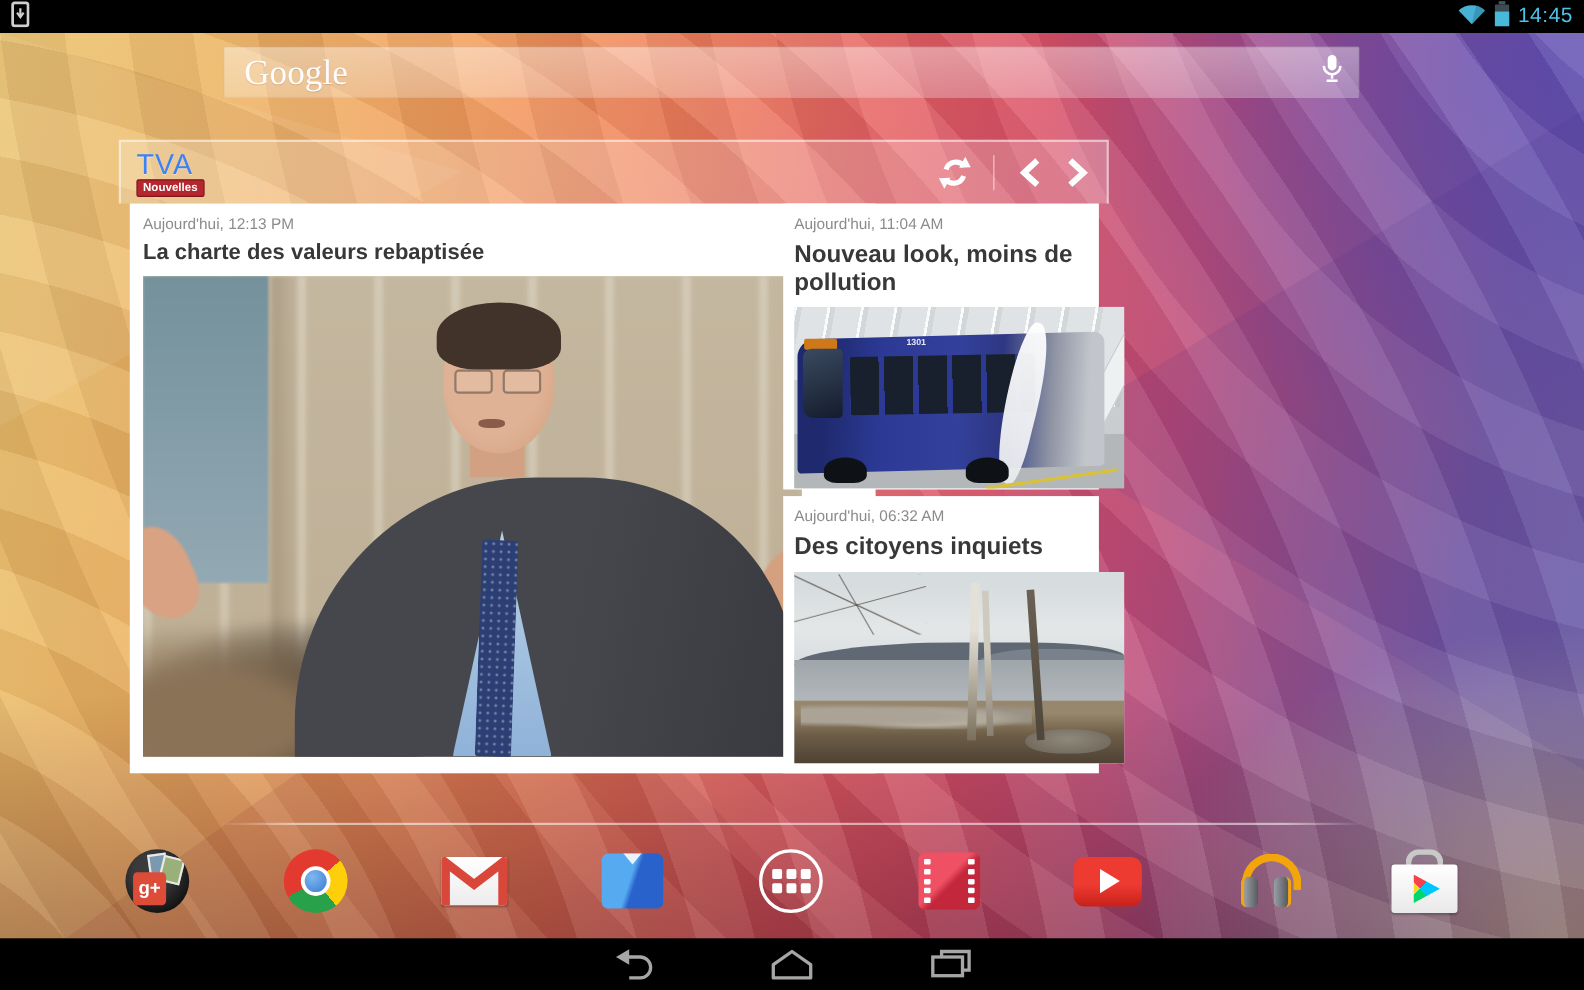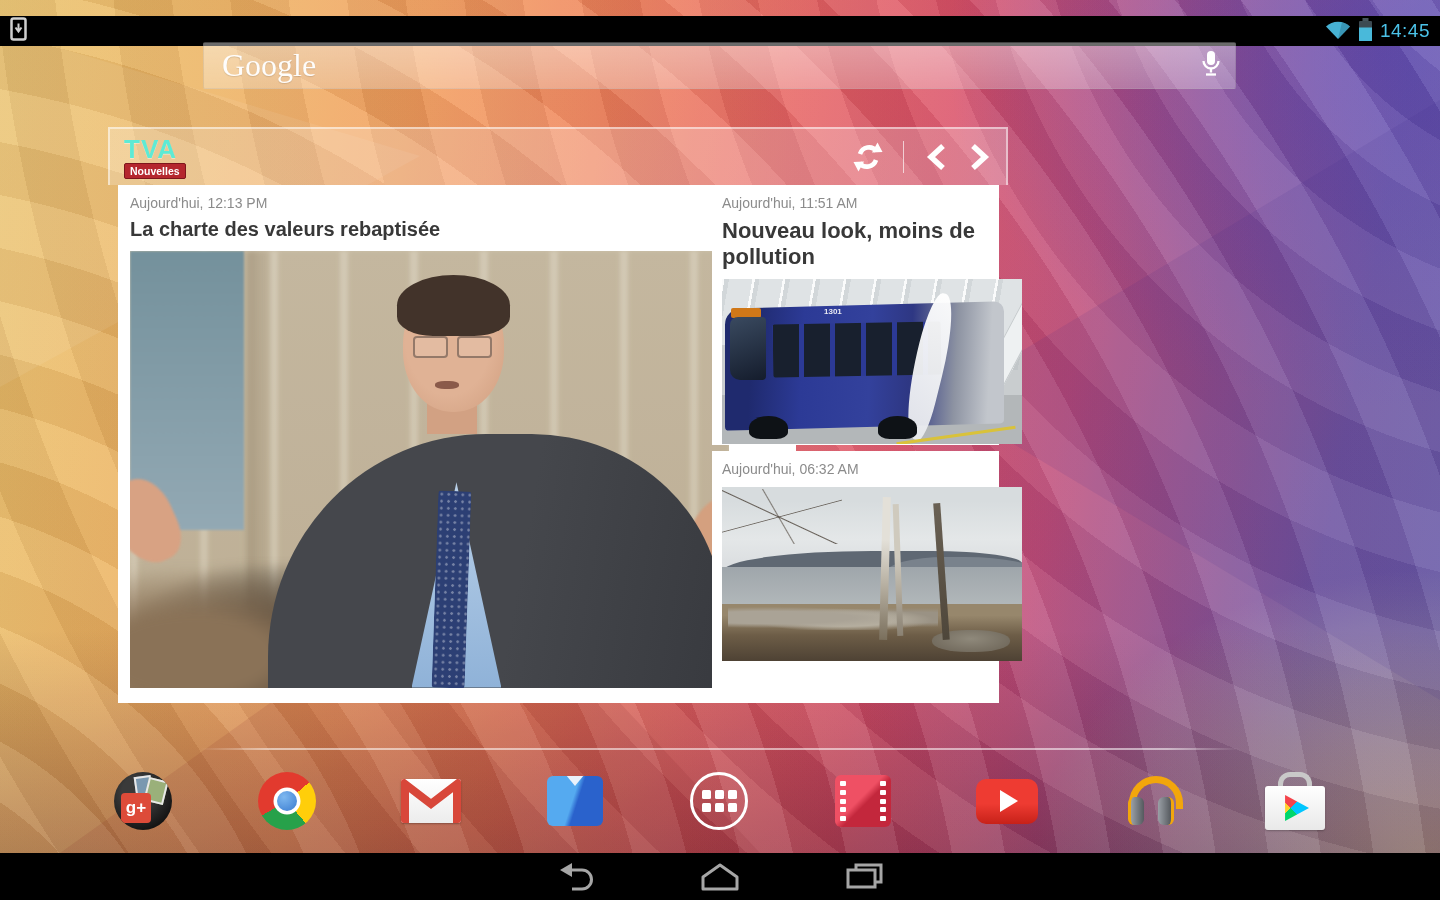--- a/index.html
+++ b/index.html
@@ -14,37 +14,37 @@
       radial-gradient(ellipse 560px 420px at 99% 96%, rgba(208,192,158,0.85) 0%, rgba(208,192,158,0) 70%),
       radial-gradient(ellipse 640px 520px at 96% 6%, rgba(86,74,190,0.60) 0%, rgba(86,74,190,0) 68%),
       linear-gradient(100deg,#e9c167 0%,#edb25e 14%,#f29d59 27%,#ef7f57 39%,#e66160 51%,#da4f66 61%,#bf4c79 71%,#96508f 80%,#7257a4 89%,#6a60ac 100%);}
   .facet{position:absolute;}
   .f1{left:0;top:30px;width:420px;height:420px;clip-path:polygon(0 0,100% 30%,0 85%);background:rgba(255,255,255,0.07);}
   .f2{left:250px;top:200px;width:500px;height:500px;clip-path:polygon(10% 0,90% 60%,0 100%);background:rgba(160,60,40,0.08);}
   .f3{right:0;top:100px;width:500px;height:600px;clip-path:polygon(100% 0,100% 100%,0 50%);background:rgba(60,40,140,0.10);}
   .f4{left:60px;bottom:47px;width:700px;height:300px;clip-path:polygon(0 100%,60% 0,100% 100%);background:rgba(120,20,30,0.10);}
 
   
-  .status-bar{position:absolute;left:0;top:16px;width:100%;height:30px;background:#000;display:flex;align-items:center;justify-content:space-between;padding:0 10px;box-sizing:border-box;}
+  .status-bar{position:absolute;left:0;top:0;width:100%;height:30px;background:#000;display:flex;align-items:center;justify-content:space-between;padding:0 10px;box-sizing:border-box;}
   .sb-right{display:flex;align-items:center;gap:7px;}
   .sb-time{color:#4bc2e8;font-size:19px;letter-spacing:0.5px;}
 
   
   .search-bar{position:absolute;left:203px;top:42px;width:1033px;height:47px;border-radius:2px;
     background:linear-gradient(180deg, rgba(255,255,255,0.42), rgba(255,255,255,0.28));
     border:1px solid rgba(0,0,0,0.08);box-sizing:border-box;display:flex;align-items:center;justify-content:space-between;padding:0 14px 0 18px;cursor:pointer;}
   .g-logo{font-family:"Liberation Serif",serif;font-size:32px;color:rgba(255,255,255,0.97);text-shadow:0 1px 1px rgba(0,0,0,0.12);}
 
   
   .news-widget{position:absolute;left:108px;top:127px;width:900px;height:585px;}
   .nw-header{position:absolute;left:0;top:0;width:100%;height:58px;background:rgba(255,255,255,0.22);
     border:2px solid rgba(255,255,255,0.5);border-bottom:none;box-sizing:border-box;
     display:flex;align-items:center;justify-content:space-between;padding:0 14px;}
   .tva-logo{cursor:pointer;line-height:1;}
-  .tva-t{display:block;font-size:26px;font-weight:bold;color:#5eead4;letter-spacing:1px;text-shadow:0 1px 0 rgba(255,255,255,0.4);}
+  .tva-t{display:block;font-size:26px;font-weight:normal;color:#3b82f6;letter-spacing:1px;text-shadow:0 1px 0 rgba(255,255,255,0.4);}
   .tva-sub{display:inline-block;background:#b5272e;color:#fff;font-size:10.5px;font-weight:bold;padding:1.5px 5px;border:1px solid #7e161c;border-radius:2px;margin-top:1px;}
   .nw-controls{display:flex;align-items:center;gap:20px;}
   .nw-btn{cursor:pointer;display:flex;align-items:center;}
   .nw-divider{width:1px;height:32px;background:rgba(255,255,255,0.65);}
 
   .card{position:absolute;background:#fff;box-sizing:border-box;cursor:pointer;}
   .card-main{left:10px;top:58px;width:678px;height:518px;padding:10px 12px 8px;}
   .card-r1{left:604px;top:58px;width:287px;height:260px;padding:10px;}
   .card-r2{left:604px;top:324px;width:287px;height:252px;padding:10px;}
   .card-time{color:#8b8b8b;font-size:14px;}
@@ -255,39 +255,40 @@
         <div class="pm-neck"></div>
         <div class="pm-head"></div>
         <div class="pm-hair"></div>
         <div class="pm-lens l"></div>
         <div class="pm-lens r"></div>
         <div class="pm-mouth"></div>
       </div>
     </div>
 
     <div class="card card-r1">
-      <div class="card-time">Aujourd'hui, 11:51 AM</div>
+      <div class="card-time">Aujourd'hui, 11:04 AM</div>
       <div class="card-title">Nouveau look, moins de pollution</div>
       <div class="photo photo-bus">
         <div class="pb-truss"></div>
         <div class="pb-beam"></div>
         <div class="pb-bus"></div>
         <div class="pb-sign"></div>
         <div class="pb-shield"></div>
         <div class="pb-windows"></div>
         <div class="pb-swoosh"></div>
         <div class="pb-wheel w1"></div>
         <div class="pb-wheel w2"></div>
         <div class="pb-line"></div>
         <div class="pb-num">1301</div>
       </div>
     </div>
 
     <div class="card card-r2">
       <div class="card-time">Aujourd'hui, 06:32 AM</div>
+      <div class="card-title">Des citoyens inquiets</div>
       <div class="photo photo-lake">
         <div class="pl-hills"></div>
         <div class="pl-hills2"></div>
         <div class="pl-water"></div>
         <div class="pl-shore"></div>
         <div class="pl-rocks"></div>
         <div class="pl-rockbig"></div>
         <div class="pl-trunk t1"></div>
         <div class="pl-trunk t2"></div>
         <div class="pl-trunk t3"></div>

